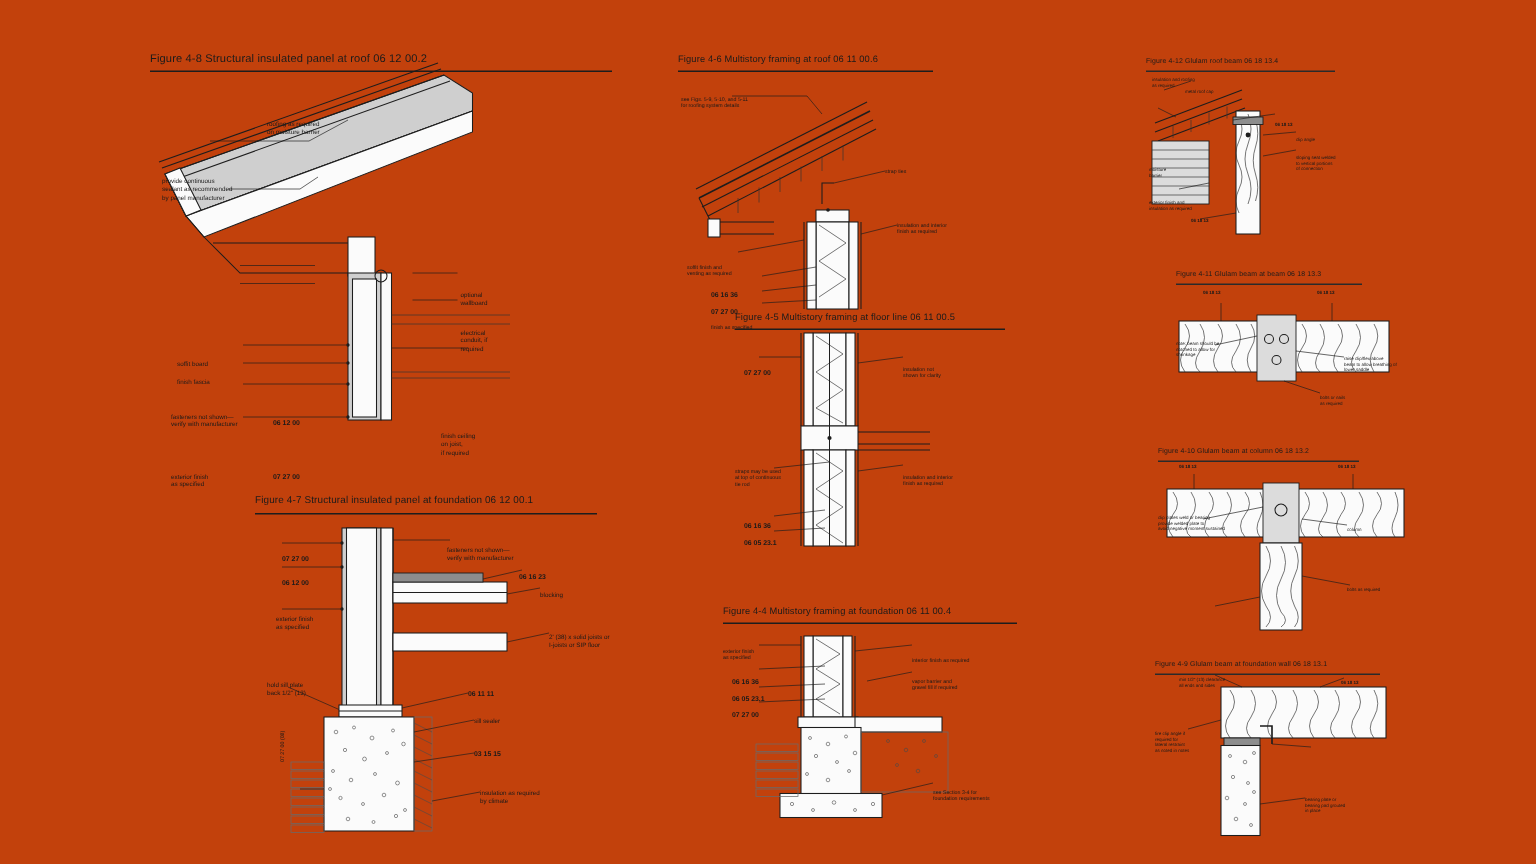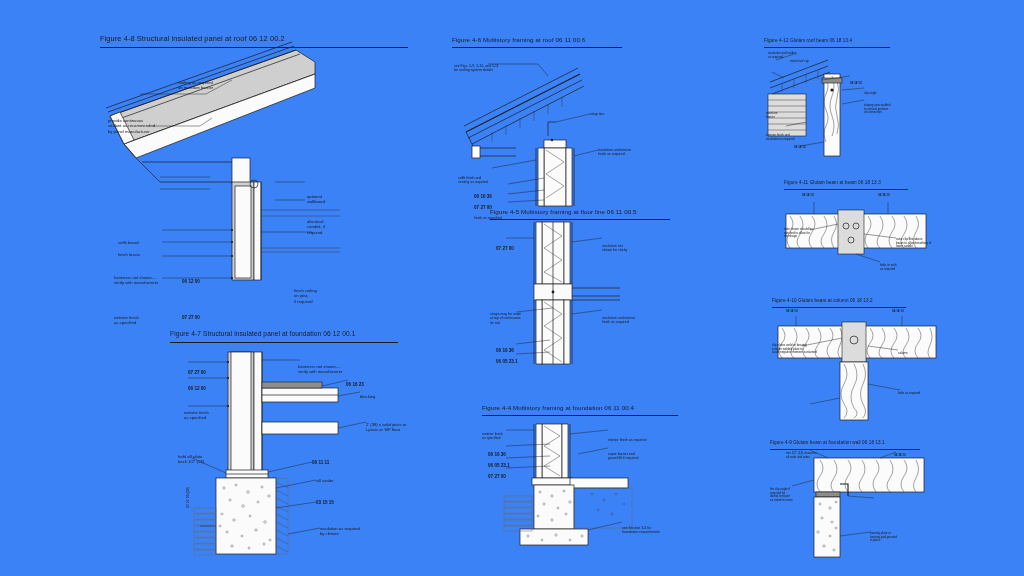--- a/index.html
+++ b/index.html
@@ -1,17 +1,17 @@
 <!DOCTYPE html>
 <html><head>
 <meta charset="utf-8">
 <style>
   html,body{margin:0;padding:0;background:#f2f2f0;}
   body{width:1024px;height:576px;overflow:hidden;font-family:"Liberation Sans",sans-serif;}
-  #sheet{position:relative;width:1024px;height:576px;background:#3b82f6;}
+  #sheet{position:relative;width:1024px;height:576px;background:#c2410c;}
 
   .fig{position:absolute;}
   .fig-title{font-size:6.2px;color:#1b1b1b;white-space:nowrap;letter-spacing:.1px;}
   .fig-title.big{font-size:7.4px;}
   .fig-title.mid{font-size:6.6px;}
   .rule{position:absolute;height:1px;background:#1d1d1d;}
   .rule.thin{background:#2a2a2a;}
 
   .lbl{position:absolute;font-size:4.2px;color:#1a1a1a;line-height:1.28;white-space:pre;}
   .lbl.b{font-weight:bold;font-size:4.6px;}

